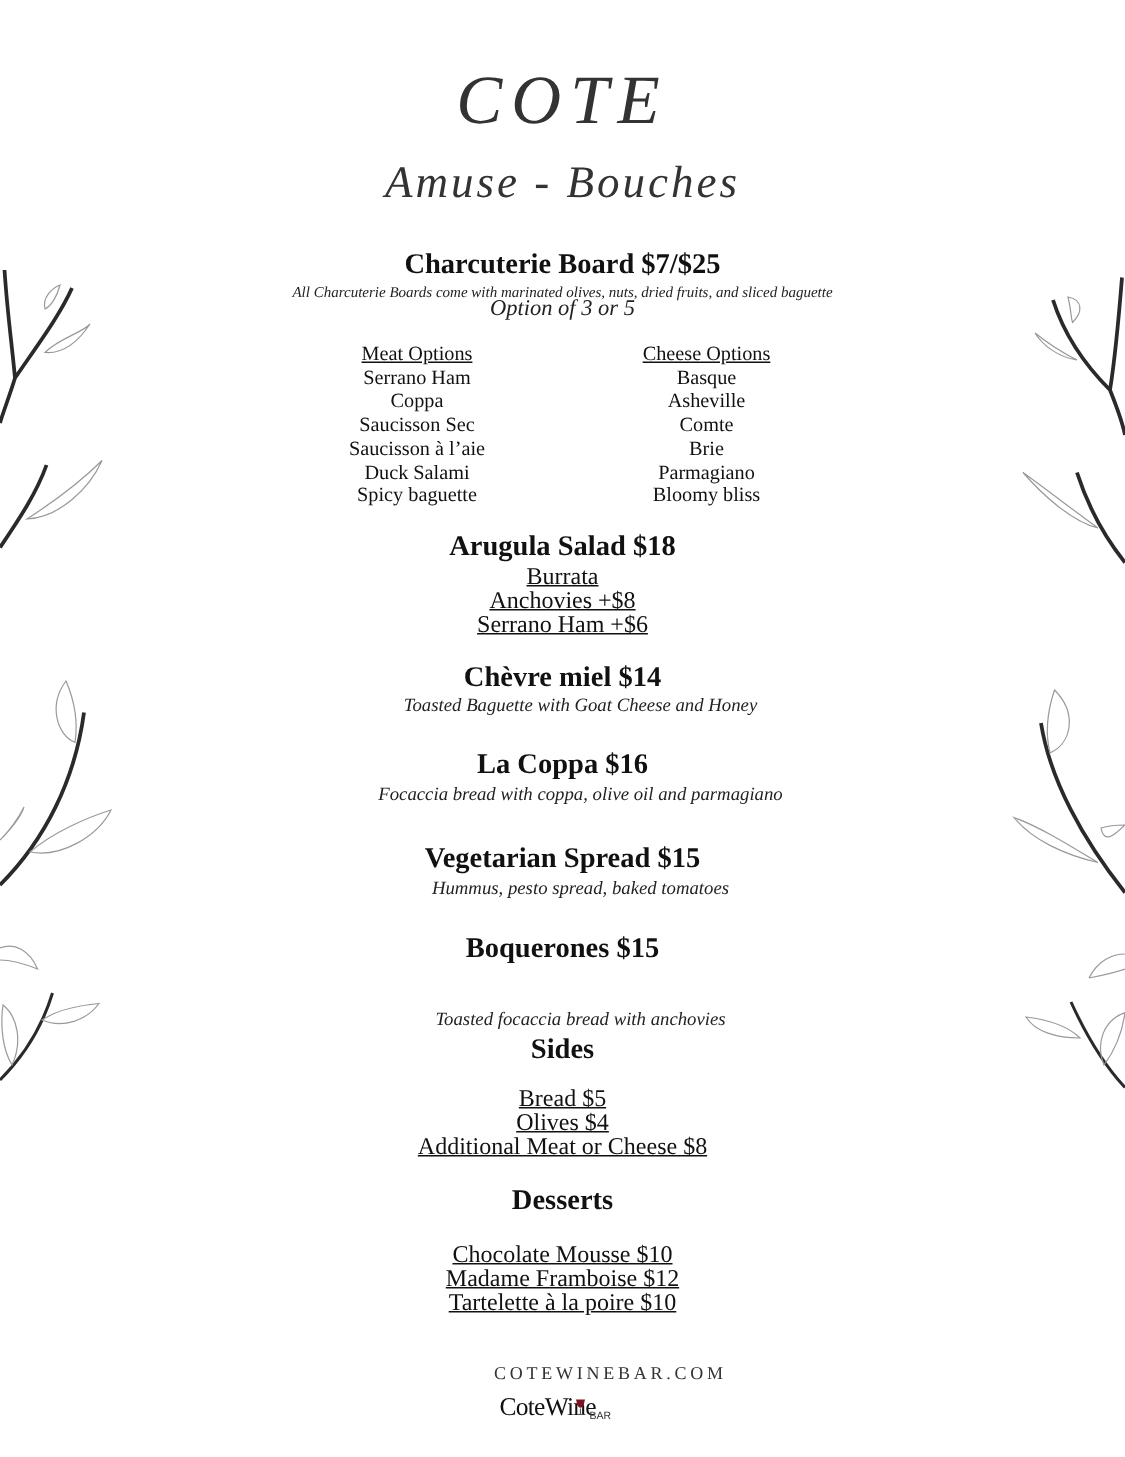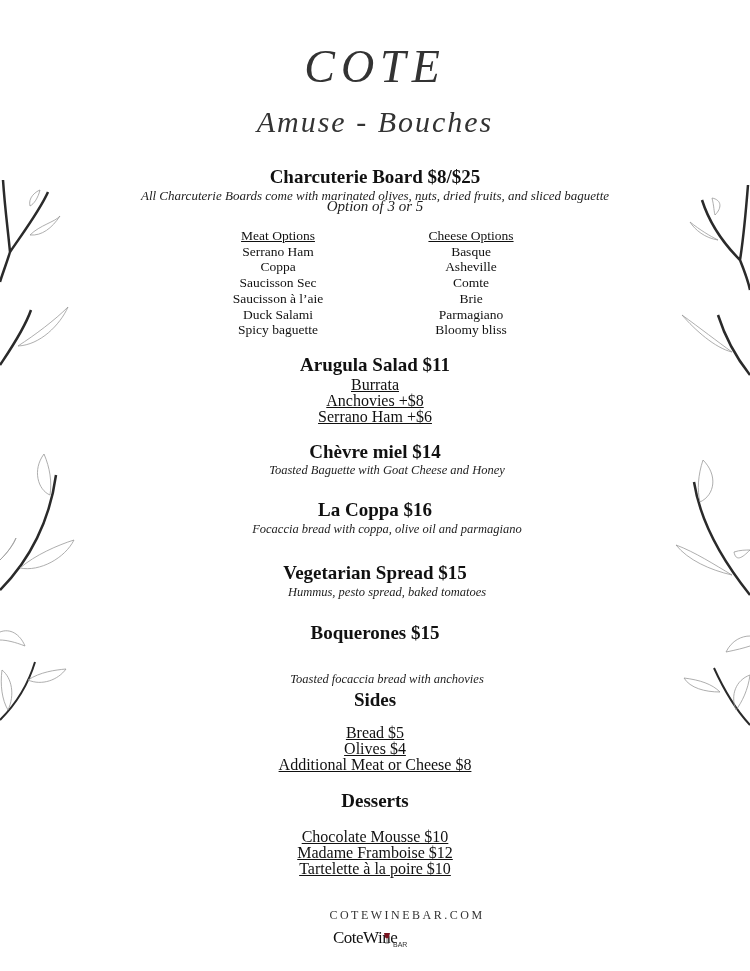--- a/index.html
+++ b/index.html
@@ -2,21 +2,21 @@
 <html><head>
 <meta charset="utf-8">
 <style>
   html, body { margin:0; padding:0; background:#ffffff; }
   body { width:750px; height:971px; position:relative; overflow:hidden; font-family:"DejaVu Serif", serif; color:#111; }
   .abs { position:absolute; left:0; width:750px; text-align:center; }
   .brand { top:42px; font-size:46px; line-height:50px; font-family:"Liberation Serif", serif; font-style:italic; color:#333; letter-spacing:6px; font-weight:normal; }
   .subtitle { top:104px; font-size:30px; line-height:36px; font-family:"Liberation Serif", serif; font-style:italic; color:#333; letter-spacing:2px; }
   .h { font-family:"Liberation Serif", serif; font-weight:bold; font-size:19px; line-height:22px; color:#111; }
   .desc { font-family:"Liberation Serif", serif; font-style:italic; font-size:12.5px; line-height:15px; color:#222;margin-left:12px; }
-  .desc-small { font-family:"Liberation Serif", serif; font-style:italic; font-size:13px; line-height:11px; color:#222; }
+  .desc-small { font-family:"Liberation Serif", serif; font-style:italic; font-size:10px; line-height:11px; color:#222; }
   .item { font-family:"Liberation Serif", serif; font-size:16px; line-height:15.7px; color:#111;text-decoration:underline; }
   .col { position:absolute; text-align:center; font-family:"Liberation Serif", serif; font-size:13.5px; line-height:15.7px; color:#111; }
   .col .head { text-decoration:underline; }
   .url { font-family:"Liberation Serif", serif; font-size:12px; letter-spacing:2.5px; color:#333; }
   .logo { position:absolute; left:333px; top:928px; width:90px; height:24px; }
   .logo span.c { font-family:"Liberation Serif", serif; font-size:17px; color:#111; letter-spacing:-0.5px; }
   .logo span.bar { position:absolute; left:60px; top:13px; font-family:"Liberation Sans", sans-serif; font-size:7px; color:#333; }
   svg.deco { position:absolute; }
 </style>
 </head>
@@ -54,21 +54,21 @@
   <path d="M80 110 C72 118 66 122 64 112 C70 110 76 110 80 110 Z" stroke="#999" stroke-width="0.8" fill="none"></path>
   <path d="M56 212 C62 200 72 196 80 196 M56 212 C66 210 74 208 80 206" stroke="#999" stroke-width="0.8" fill="none"></path>
   <path d="M44 228 C54 250 66 270 80 285" stroke="#2a2a2a" stroke-width="2" fill="none"></path>
   <path d="M50 252 C35 252 20 248 14 238 C30 240 42 244 50 252 Z" stroke="#999" stroke-width="0.8" fill="none"></path>
   <path d="M66 270 C60 255 66 240 80 235 C78 250 72 262 66 270 Z" stroke="#999" stroke-width="0.8" fill="none"></path>
 </svg>
 
 <div class="abs brand">COTE</div>
 <div class="abs subtitle">Amuse - Bouches</div>
 
-<div class="abs h" style="top:166px;">Charcuterie Board $8/$25</div>
+<div class="abs h" style="top:166px;">Charcuterie Board $7/$25</div>
 <div class="abs desc-small" style="top:190px;">All Charcuterie Boards come with marinated olives, nuts, dried fruits, and sliced baguette</div>
 <div class="abs desc-small" style="top:201px;font-size:15px;">Option of 3 or 5</div>
 
 <div class="col" style="left:218px;width:120px;top:228px;">
   <div class="head">Meat Options</div>
   <div>Serrano Ham</div>
   <div>Coppa</div>
   <div>Saucisson Sec</div>
   <div>Saucisson à l’aie</div>
   <div>Duck Salami</div>
@@ -77,21 +77,21 @@
 <div class="col" style="left:411px;width:120px;top:228px;">
   <div class="head">Cheese Options</div>
   <div>Basque</div>
   <div>Asheville</div>
   <div>Comte</div>
   <div>Brie</div>
   <div>Parmagiano</div>
   <div>Bloomy bliss</div>
 </div>
 
-<div class="abs h" style="top:354px;">Arugula Salad $11</div>
+<div class="abs h" style="top:354px;">Arugula Salad $18</div>
 <div class="abs item" style="top:377px;">Burrata</div>
 <div class="abs item" style="top:393px;">Anchovies +$8</div>
 <div class="abs item" style="top:409px;">Serrano Ham +$6</div>
 
 <div class="abs h" style="top:441px;">Chèvre miel $14</div>
 <div class="abs desc" style="top:463px;">Toasted Baguette with Goat Cheese and Honey</div>
 
 <div class="abs h" style="top:499px;">La Coppa $16</div>
 <div class="abs desc" style="top:522px;">Focaccia bread with coppa, olive oil and parmagiano</div>
 

